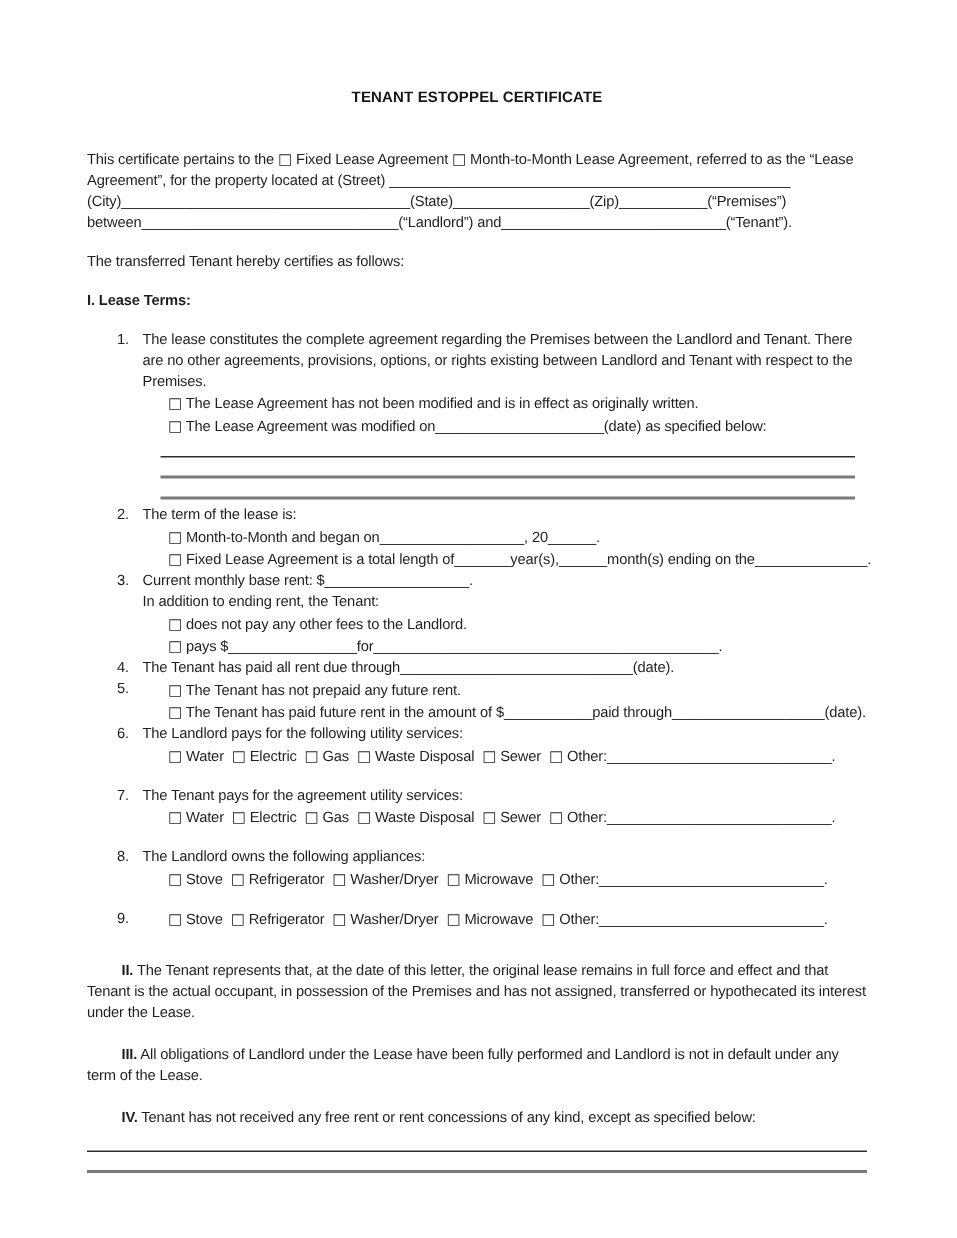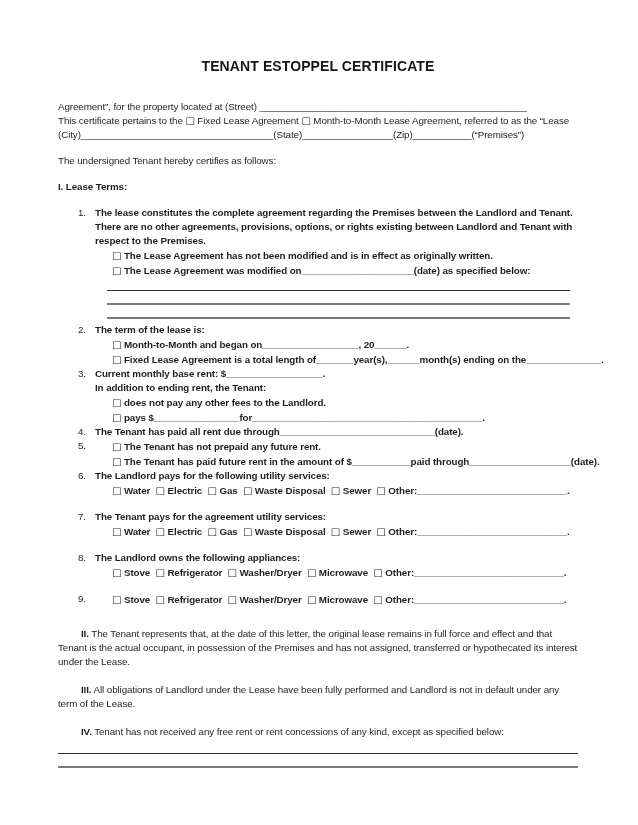--- a/index.html
+++ b/index.html
@@ -12,58 +12,59 @@
     font-family:"Liberation Sans","DejaVu Sans",sans-serif;
     font-size:9.8px;
     line-height:14px;
     color:#1f1f1f;
     letter-spacing:-0.1px;
     overflow:hidden;
   }
   h1.title{
     margin:0 0 24px 0;
     text-align:center;
-    font-size:14px;
+    font-size:10px;
     line-height:20px;
     font-weight:bold;
     color:#161616;
     letter-spacing:0.1px;
   }
   p{margin:0;}
   .line{white-space:pre;}
   .certify{margin-top:12px;}
   .heading{margin-top:12px;font-weight:bold;}
   #items{margin-top:12px;}
   .item{display:flex;}
   #items .item:nth-child(n+7){margin-top:12px;}
   .num{flex:0 0 17px;margin-left:20px;}
-  .ibody{flex:1;min-width:0;font-weight:bold;}
+  .ibody{flex:1;min-width:0;}
   .ip{white-space:normal;}
   .sub{white-space:pre;margin-top:1px;margin-left:17px;}
   .cb{font-family:"DejaVu Sans",sans-serif;font-size:10px;}
   .rule{height:0;border-top:1px solid #2e2e2e;margin:12px 8px 0 12px;}
   .rule.thick{border-top:2px solid #7a7a7a;}
   .rule:last-child{margin-bottom:4px;}
   .sec{margin-top:14px;white-space:normal;}
   #sec2{margin-top:20px;}
   .b{font-weight:bold;margin-left:23px;}
   #s4-rules .rule{margin:14px 0 0 0;}
   #s4-rules .rule.thick{margin-top:12px;}
 </style>
 </head>
 <body>
 
 <div class="page">
   <h1 class="title">TENANT ESTOPPEL CERTIFICATE</h1>
 
+  <p class="line">This certificate pertains to the <span class="cb">□</span> Fixed Lease Agreement <span class="cb">□</span> Month-to-Month Lease Agreement, referred to as the “Lease</p>
   <p class="line">Agreement”, for the property located at (Street) __________________________________________________</p>
-  <p class="line">This certificate pertains to the <span class="cb">□</span> Fixed Lease Agreement <span class="cb">□</span> Month-to-Month Lease Agreement, referred to as the “Lease</p>
   <p class="line">(City)____________________________________(State)_________________(Zip)___________(“Premises”)</p>
+  <p class="line">between________________________________(“Landlord”) and____________________________(“Tenant”).</p>
 
-  <p class="line certify">The undersigned Tenant hereby certifies as follows:</p>
+  <p class="line certify">The transferred Tenant hereby certifies as follows:</p>
 
   <p class="heading">I. Lease Terms:</p>
 
   <div id="items">
       <div class="item">
         <span class="num">1.</span>
         <div class="ibody">
           <div class="ip">The lease constitutes the complete agreement regarding the Premises between the Landlord and Tenant. There are no other agreements, provisions, options, or rights existing between Landlord and Tenant with respect to the Premises.</div>
           <div class="sub"><span class="cb">□</span> The Lease Agreement has not been modified and is in effect as originally written.</div>
           <div class="sub"><span class="cb">□</span> The Lease Agreement was modified on_____________________(date) as specified below:</div>

